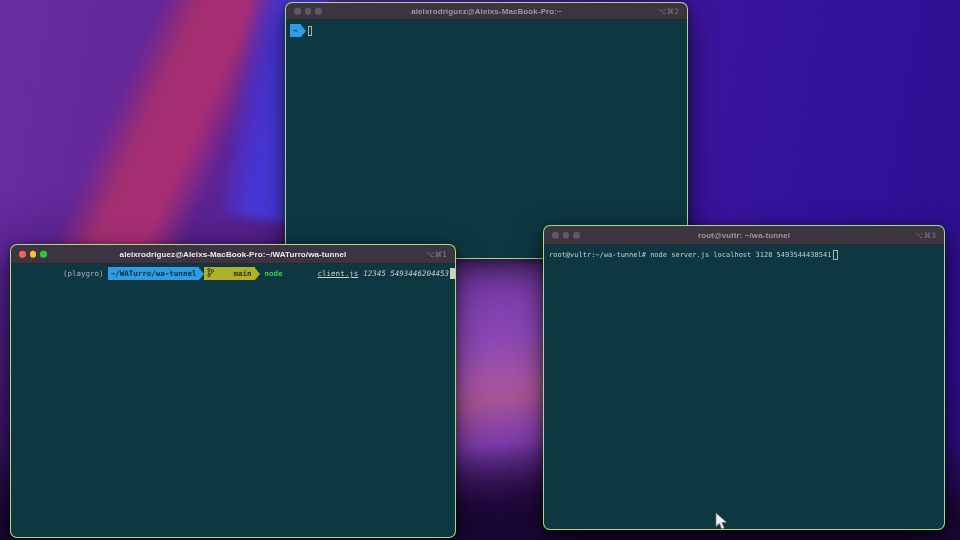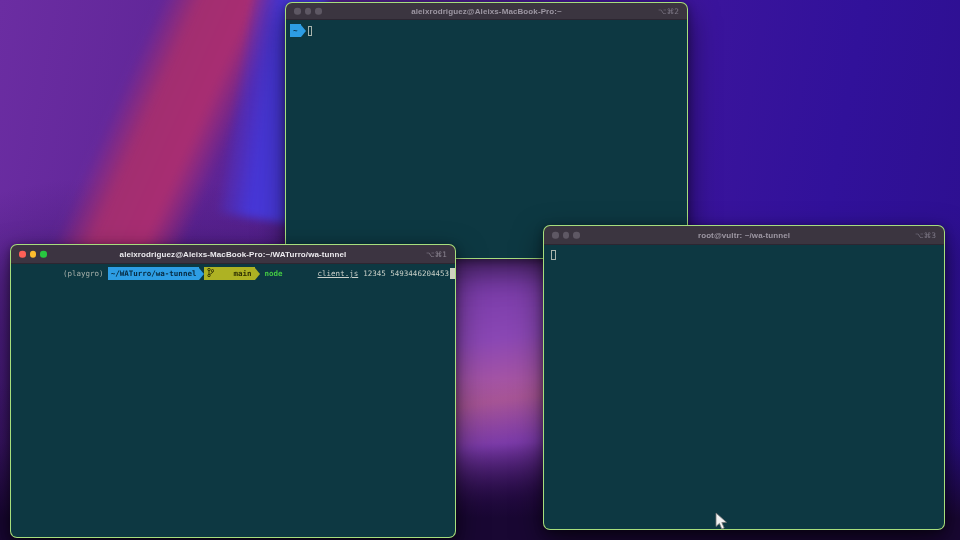--- a/index.html
+++ b/index.html
@@ -57,21 +57,21 @@
   .pseg{display:inline-flex;align-items:center;height:13px;padding:0 3px;font-weight:bold;}
   .pseg-blue{background:#2d9de4;color:#07293f;}
   .pseg-yellow{background:#aeb223;color:#2e3003;gap:18px;}
   .parrow{width:0;height:0;border-top:6.5px solid transparent;border-bottom:6.5px solid transparent;border-left:5px solid;}
   .parrow-blue{border-left-color:#2d9de4;}
   .parrow-yellow{border-left-color:#aeb223;}
 
   .env-text{color:#a9b2ac;margin-right:4px;margin-left:48px;}
   .cmd-node{color:#43c843;font-weight:bold;margin-left:5px;text-align:center;}
   .cmd-script{color:#cdd2cc;text-decoration:underline;margin-left:5px;padding-left:30px;}
-  .cmd-args{color:#c7cfc7;margin-left:5px;}
+  .cmd-args{color:#c7cfc7;margin-left:5px;font-style:italic;}
 
   .cursor-hollow{display:inline-block;width:4.5px;height:10px;border:1px solid #a9b4ad;margin-left:2px;}
   .cursor-filled{display:inline-block;width:5px;height:11px;background:#ced1bf;margin-left:1px;}
 
   .branch-icon{display:inline-block;margin-right:1px;}
 
   
   .mouse{position:absolute;left:715px;top:512px;z-index:9;}
 </style>
 </head>
@@ -110,20 +110,21 @@
       <div class="traffic">
         <span class="tl tl-close"></span>
         <span class="tl tl-min"></span>
         <span class="tl tl-zoom"></span>
       </div>
       <span class="title">root@vultr: ~/wa-tunnel</span>
       <span class="shortcut">⌥⌘3</span>
     </div>
     <div class="term-body">
       <div class="term-line">
+        <span>root@vultr:~/wa-tunnel# node server.js localhost 3128 5493544438541</span>
         <span class="cursor-hollow"></span>
       </div>
     </div>
   </div>
 
   <div class="window win-left">
     <div class="titlebar">
       <div class="traffic">
         <span class="tl tl-close"></span>
         <span class="tl tl-min"></span>

